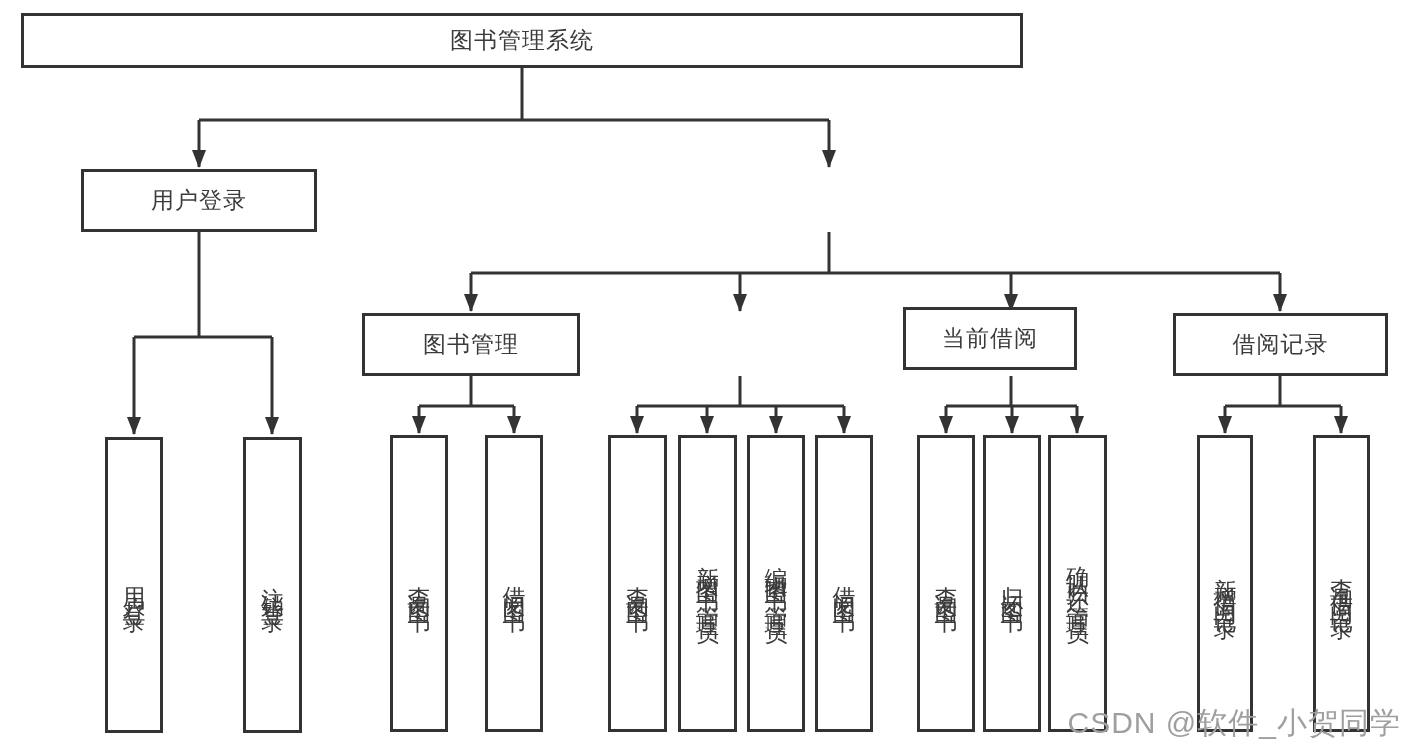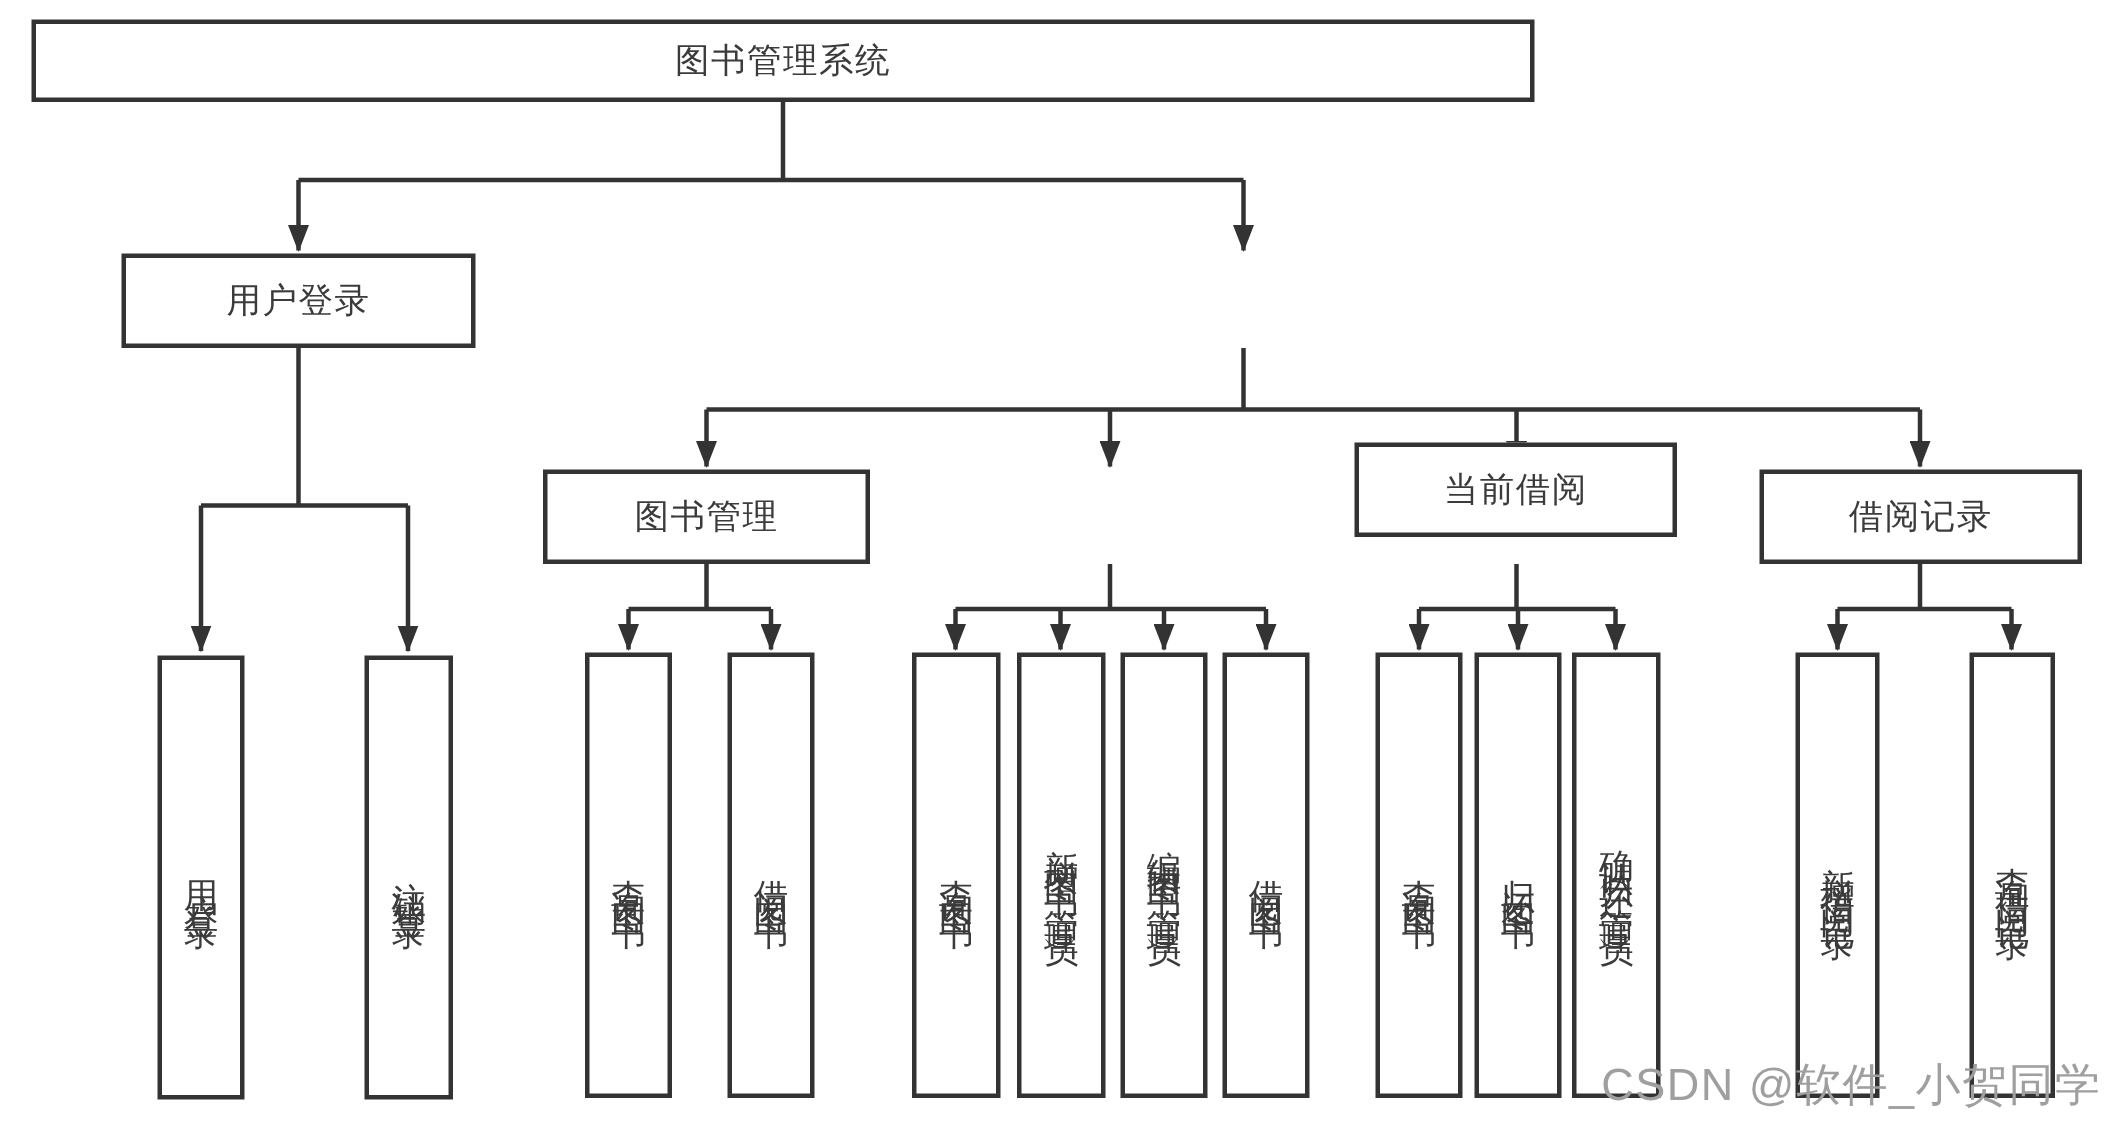--- a/index.html
+++ b/index.html
@@ -91,21 +91,21 @@
   <div class="box hbox" style="left:81px;top:169px;width:236px;height:63px">用户登录</div>
 
   <div class="box" style="left:105px;top:437px;width:58px;height:296px">
     <span class="vtext">用户登录</span>
   </div>
   <div class="box" style="left:243px;top:437px;width:59px;height:296px">
     <span class="vtext">注销登录</span>
   </div>
 
   <div class="box hbox" style="left:362px;top:313px;width:218px;height:63px">图书管理</div>
-  <div class="box hbox" style="left:903px;top:295px;width:215px;height:63px">当前借阅</div>
+  <div class="box hbox" style="left:903px;top:307px;width:174px;height:63px">当前借阅</div>
   <div class="box hbox" style="left:1173px;top:313px;width:215px;height:63px">借阅记录</div>
 
   <div class="box" style="left:390px;top:435px;width:58px;height:297px">
     <span class="vtext">查询图书</span>
   </div>
   <div class="box" style="left:485px;top:435px;width:58px;height:297px">
     <span class="vtext">借阅图书</span>
   </div>
 
   <div class="box" style="left:608px;top:435px;width:59px;height:297px">

